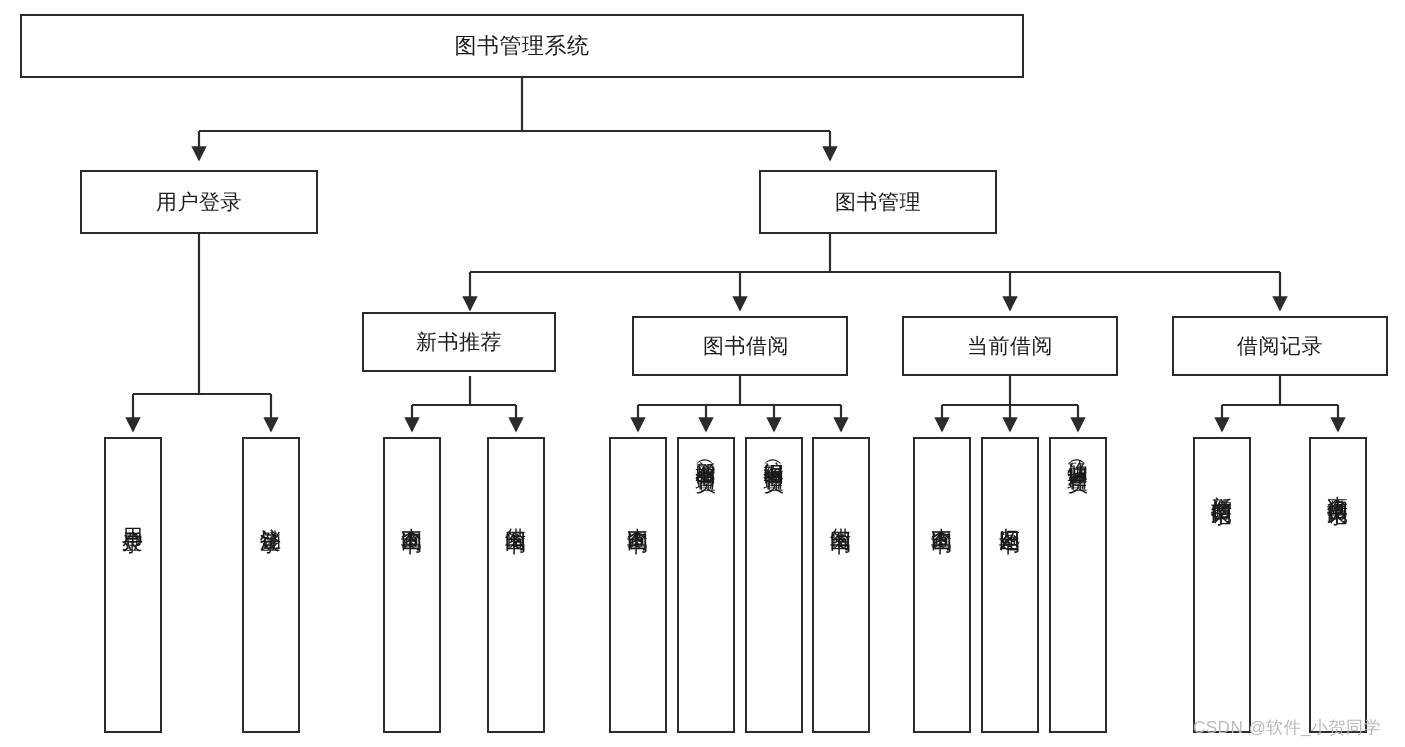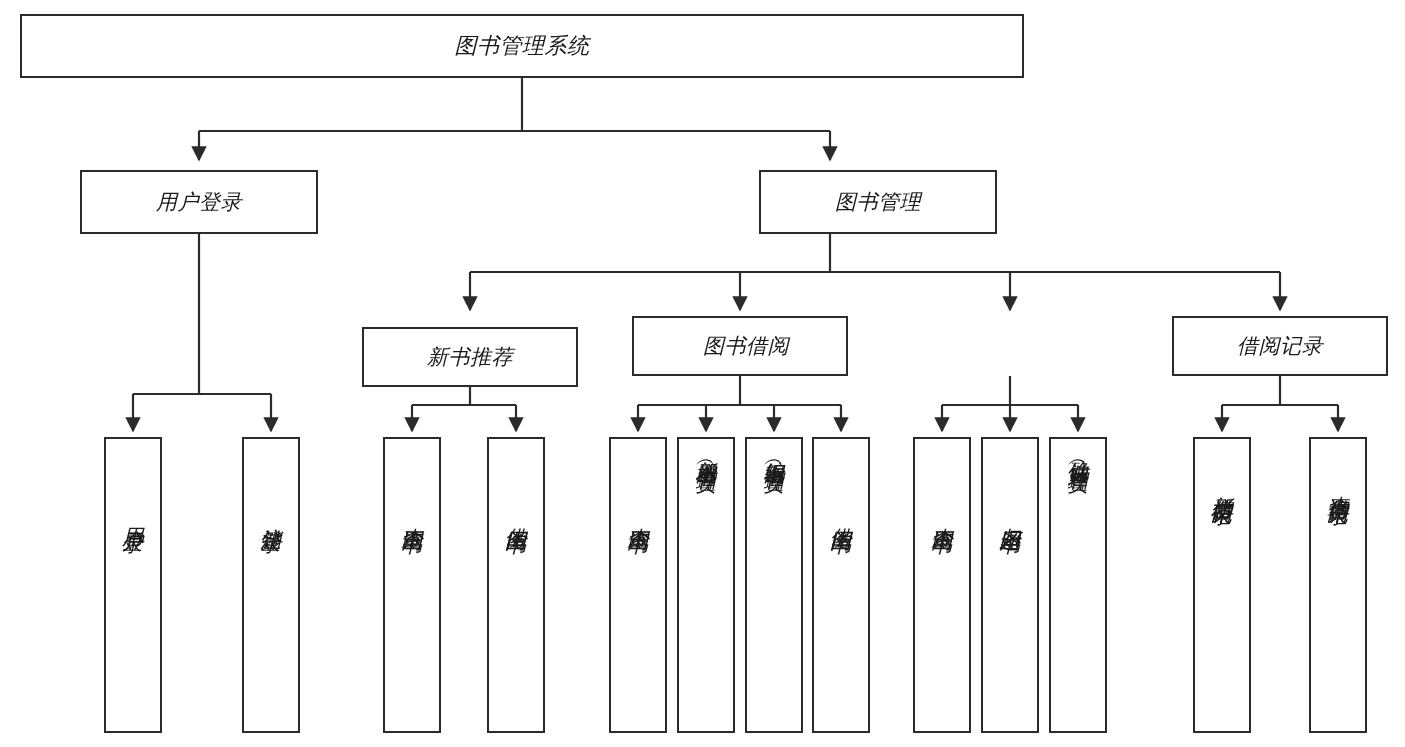--- a/index.html
+++ b/index.html
@@ -9,21 +9,20 @@
   }
   body {
     font-family: "Liberation Sans", "DejaVu Sans", sans-serif;
   }
   #canvas {
     position: relative;
     width: 1405px;
     height: 747px;
     background: #ffffff;
     overflow: hidden;
-    font-style: italic;
   }
   .edges {
     position: absolute;
     left: 0;
     top: 0;
     width: 1405px;
     height: 747px;
     pointer-events: none;
   }
   .node {
@@ -137,28 +136,31 @@
   </div>
 
   <div class="node horiz" style="left:80px; top:170px; width:238px; height:64px;">
     <span class="node-label">用户登录</span>
   </div>
 
   <div class="node horiz" style="left:711px; top:170px; width:238px; height:64px;margin-left:48px;">
     <span class="node-label">图书管理</span>
   </div>
 
-  <div class="node horiz" style="left:362px; top:327px; width:216px; height:60px;">
+  <div class="node horiz" style="left:362px; top:312px; width:194px; height:60px;">
     <span class="node-label">新书推荐</span>
   </div>
 
   <div class="node horiz" style="left:632px; top:316px; width:216px; height:60px;padding-left:12px;">
     <span class="node-label">图书借阅</span>
   </div>
 
+  <div class="node horiz" style="left:902px; top:316px; width:216px; height:60px;">
+    <span class="node-label">当前借阅</span>
+  </div>
 
   <div class="node horiz" style="left:1172px; top:316px; width:216px; height:60px;">
     <span class="node-label">借阅记录</span>
   </div>
 
   <div class="node vert" style="left:104px; top:437px; width:58px; height:296px; padding-top:72px;">
     <span class="node-label">用户登录</span>
   </div>
 
   <div class="node vert" style="left:242px; top:437px; width:58px; height:296px; padding-top:72px;">
@@ -202,14 +204,15 @@
   </div>
 
   <div class="node vert" style="left:1193px; top:437px; width:58px; height:296px; padding-top:40px;">
     <span class="node-label">新增借阅记录</span>
   </div>
 
   <div class="node vert" style="left:1309px; top:437px; width:58px; height:296px; padding-top:40px;">
     <span class="node-label">查询借阅记录</span>
   </div>
 
+  <div class="watermark" style="left:1193px; top:716px;">CSDN @软件_小贺同学</div>
 
 </div>
 
 </body></html>

